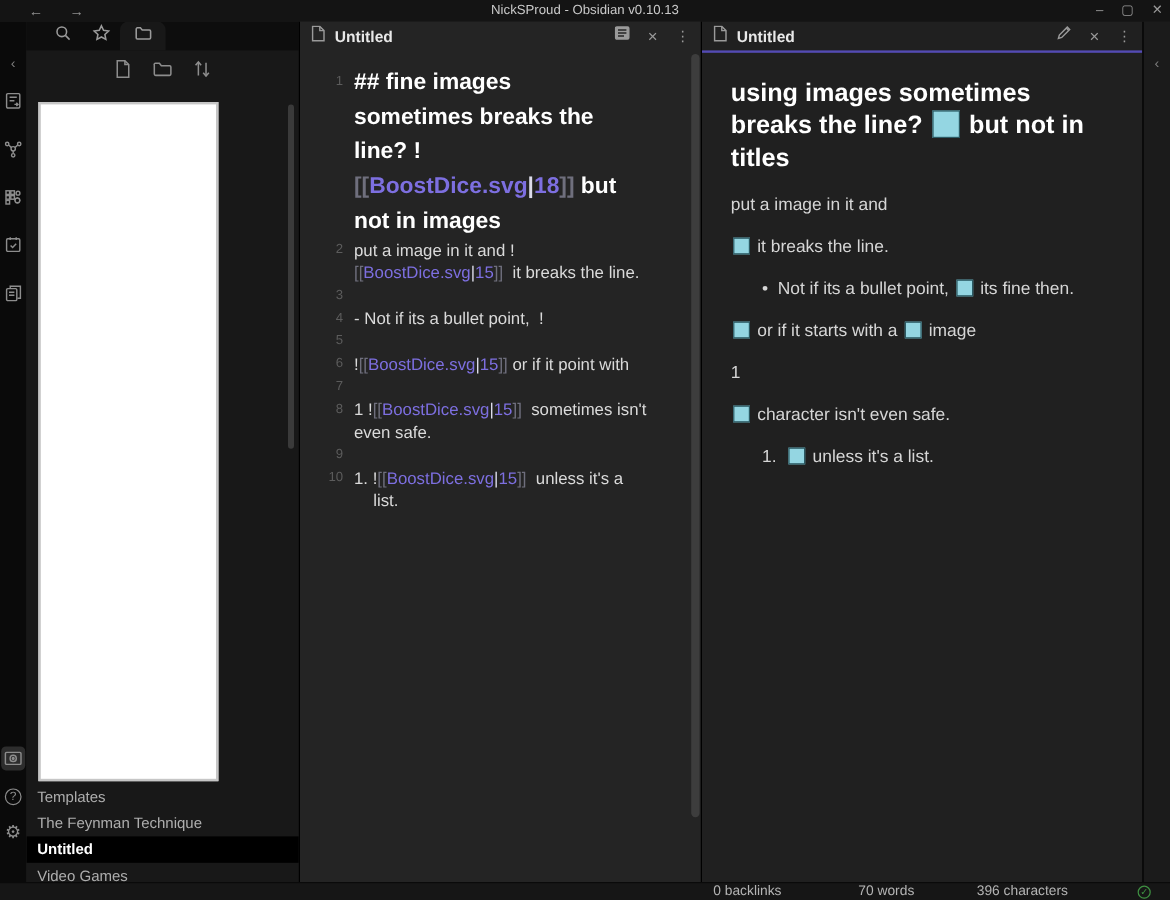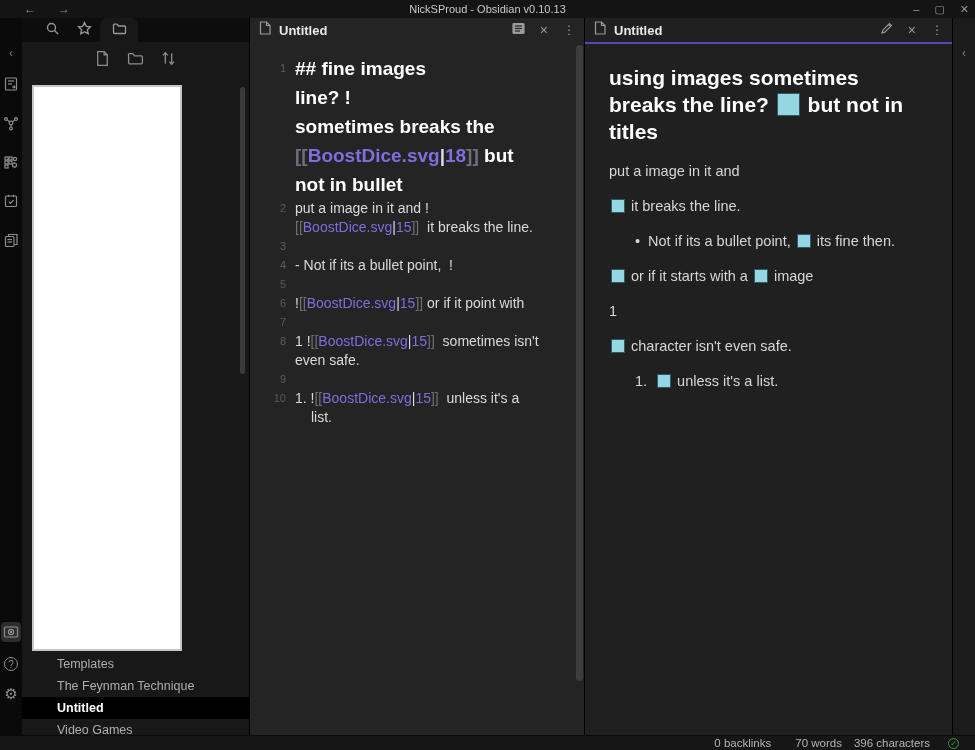--- a/index.html
+++ b/index.html
@@ -32,21 +32,21 @@
   .tab { width:32px; height:24px; display:flex; align-items:center; justify-content:center; }
   .tab svg { width:15px; height:15px; stroke:#9a9a9a; fill:none; stroke-width:1.3; }
   .tab.active { width:38px; background:#181818; border-radius:7px 7px 0 0; }
   .sb-nav { height:36px; display:flex; align-items:center; justify-content:center; gap:16px; }
   .sb-nav svg { width:17px; height:17px; stroke:#8d8d8d; fill:none; stroke-width:1.2; }
   .sb-body { flex:1; position:relative; overflow:hidden; }
   .white-box { position:absolute; left:10px; top:7px; width:150px; height:566px;
     background:#ffffff; border:2px solid #c6c6c6; }
   .sb-scroll { position:absolute; right:4px; top:9px; width:5px; height:287px; background:#3a3a3a; border-radius:3px; }
   .file-list { position:absolute; left:0; right:0; bottom:-6px; }
-  .file-item { height:22px; line-height:22px; padding-left:35px; font-size:12.5px; color:#aeaeae;
+  .file-item { height:22px; line-height:22px; padding-left:9px; font-size:12.5px; color:#aeaeae;
     white-space:nowrap; overflow:hidden; }
   .file-item.active { background:#000; color:#fff; font-weight:700; }
   
   .pane-header { height:24px; display:flex; align-items:center; padding:0 9px; flex-shrink:0; }
   .pane-header .ph-title { margin-left:8px; font-size:13px; font-weight:700; color:#e8e8e8; }
   .ph-icons { margin-left:auto; display:flex; gap:15px; align-items:center; color:#9a9a9a; }
   .ph-icons .x { font-size:14px; }
   .ph-icons .kebab { font-size:12px; letter-spacing:0; }
   .pane-header svg { stroke:#9a9a9a; fill:none; stroke-width:1.2; }
   .accent-line { height:2px; background:#544bb4; flex-shrink:0; }
@@ -73,21 +73,21 @@
   .pv-li .marker { margin-right:8px; color:#d6d6d6; }
   .md-img { display:inline-block; background:#94d6e2; border:1px solid #2b5a64; vertical-align:-2px; margin:0 2px; }
   .md-img.sm { width:14px; height:14px; }
   .md-img.lg { width:23px; height:23px; vertical-align:-4px; }
   
   .right-strip { width:23px; background:#1b1b1b; border-left:1px solid #000; text-align:center;
     padding-top:28px; color:#7d7d7d; font-size:12px; flex-shrink:0; }
   
   .statusbar { position:absolute; left:0; right:0; bottom:0; height:15px; background:#161616;
     border-top:1px solid #0a0a0a; display:flex; align-items:center; justify-content:flex-end;
-    font-size:11.5px; color:#b4b4b4; padding-right:16px; }
+    font-size:11.5px; color:#b4b4b4; padding-right:16px;gap:40px; }
   .statusbar .sb-item { margin-left:24px; }
   .statusbar .sb-item.first { margin-left:0; }
   .statusbar .words { }
   .statusbar .chars { margin-left:12px; }
   .sync-ok { width:11px; height:11px; border:1.4px solid #3f9142; border-radius:50%; color:#3f9142;
     font-size:8px; line-height:10px; text-align:center; margin-left:18px; }
 </style>
 </head>
 <body>
 
@@ -253,33 +253,33 @@
         <span class="kebab">⋮</span>
       </span>
     </div>
     <div class="editor-body">
         <div class="ed-line heading">
           <div class="gut">1</div>
           <div class="txt"><span class="t">## fine images</span></div>
         </div>
         <div class="ed-line heading">
           <div class="gut"></div>
+          <div class="txt"><span class="t">sometimes breaks the</span></div>
+        </div>
+        <div class="ed-line heading">
+          <div class="gut"></div>
           <div class="txt"><span class="t">line? !</span></div>
         </div>
         <div class="ed-line heading">
           <div class="gut"></div>
-          <div class="txt"><span class="t">sometimes breaks the</span></div>
-        </div>
-        <div class="ed-line heading">
-          <div class="gut"></div>
           <div class="txt"><span class="brak">[[</span><span class="link">BoostDice.svg</span><span class="pipe">|</span><span class="link">18</span><span class="brak">]]</span><span class="t"> but</span></div>
         </div>
         <div class="ed-line heading">
           <div class="gut"></div>
-          <div class="txt"><span class="t">not in bullet</span></div>
+          <div class="txt"><span class="t">not in images</span></div>
         </div>
         <div class="ed-line">
           <div class="gut">2</div>
           <div class="txt"><span class="t">put a image in it and !</span></div>
         </div>
         <div class="ed-line">
           <div class="gut"></div>
           <div class="txt"><span class="brak">[[</span><span class="link">BoostDice.svg</span><span class="pipe">|</span><span class="link">15</span><span class="brak">]]</span><span class="t">  it breaks the line.</span></div>
         </div>
         <div class="ed-line">

